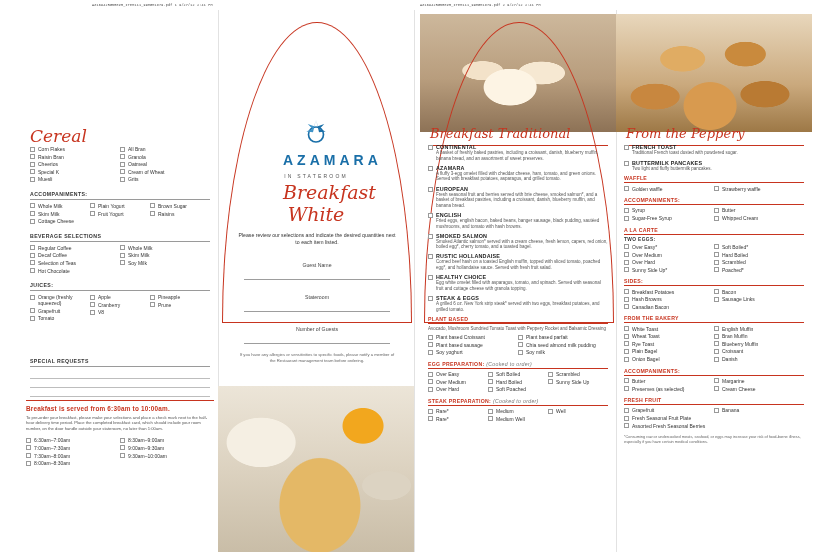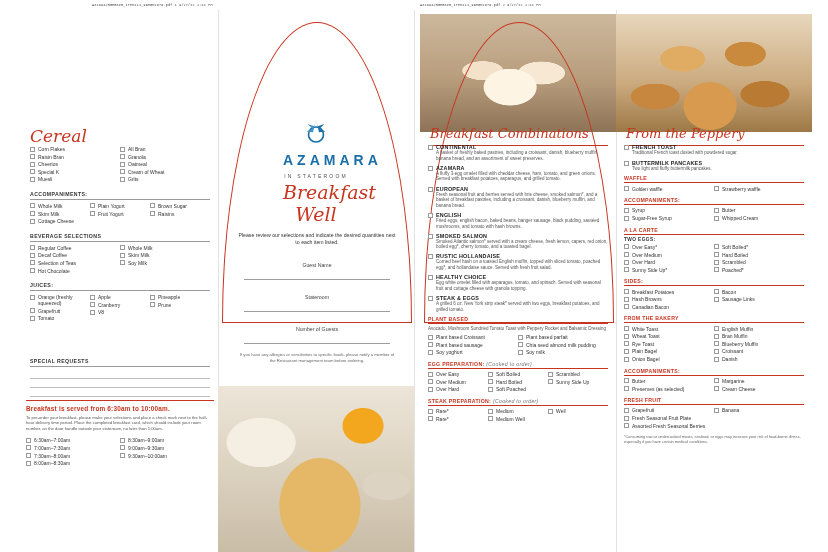--- a/index.html
+++ b/index.html
@@ -439,41 +439,41 @@
   <div class="logo">
     <div class="logo-mark">
       <svg viewBox="0 0 40 40" width="30" height="30">
         <circle cx="20" cy="22" r="10" fill="none" stroke="#1a6fa8" stroke-width="2.2"></circle>
         <path d="M20 2 L22.4 11 L31 8 L24.6 14.6 L33 18 L24 19 L20 2Z" fill="#1a6fa8"></path>
         <path d="M20 2 L17.6 11 L9 8 L15.4 14.6 L7 18 L16 19 L20 2Z" fill="#3f93c8"></path>
       </svg>
     </div>
     <div class="brand">AZAMARA</div>
     <div class="instateroom">IN STATEROOM</div>
-    <div class="script menuScript">Breakfast Well</div>
+    <div class="script menuScript">Breakfast White</div>
   </div>
 
   <div class="p2note">Please review our selections and indicate the desired quantities next to each item listed.</div>
 
   <div class="field" style="top:262px;">
     <div class="fl">Guest Name</div>
     <div class="fu"></div>
   </div>
   <div class="field" style="top:294px;">
     <div class="fl">Stateroom</div>
     <div class="fu"></div>
   </div>
   <div class="field" style="top:326px;">
     <div class="fl">Number of Guests</div>
     <div class="fu"></div>
   </div>
 
   <div class="p2foot">If you have any allergies or sensitivities to specific foods, please notify a member of the Restaurant management team before ordering.</div>
 
-  <div class="script p3title">Breakfast Combinations</div>
+  <div class="script p3title">Breakfast Traditional</div>
   <div class="redrule" style="position:absolute; left:428px; top:143px; width:180px;"></div>
 
   <div class="p3body">
     <div id="combos">
         <div style="display:flex; margin-bottom:3.5px;">
           <span class="cb" style="margin-top:1px"></span>
           <div style="flex:1">
             <div class="itemname">CONTINENTAL</div>
             <div class="itemdesc">A basket of freshly baked pastries, including a croissant, danish, blueberry muffin, banana bread, and an assortment of sweet preserves.</div>
           </div>

